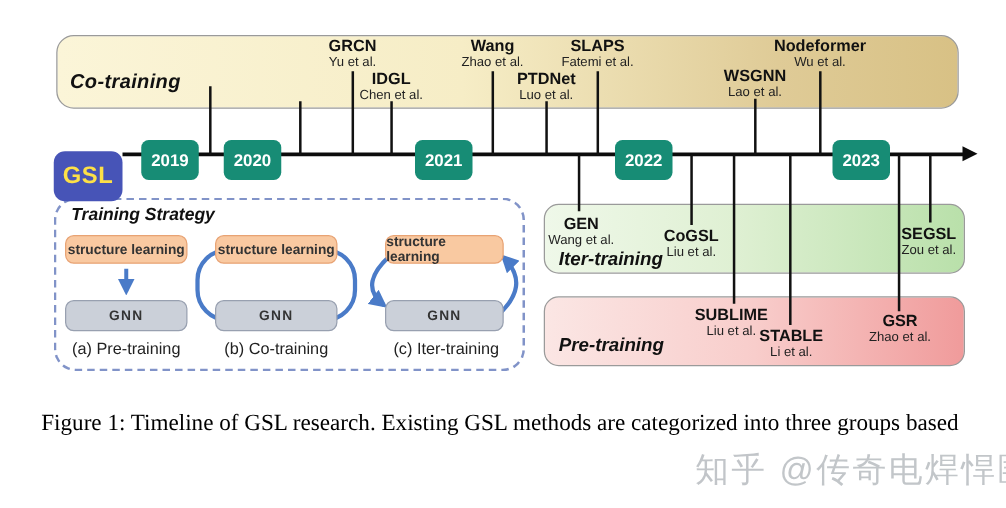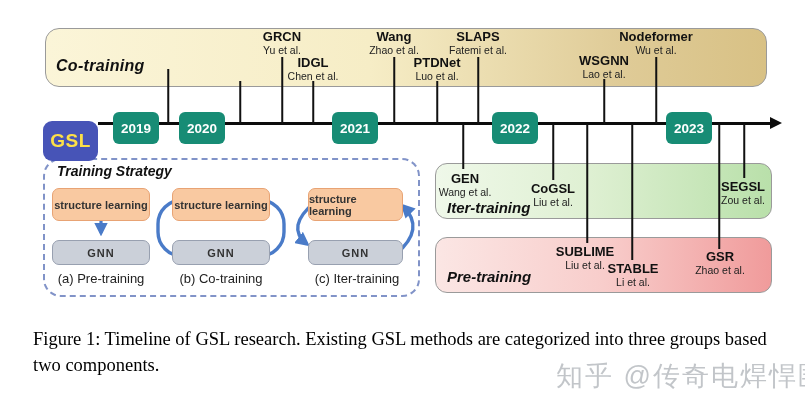--- a/index.html
+++ b/index.html
@@ -32,21 +32,21 @@
            align-items:center;justify-content:center;z-index:6;letter-spacing:.5px;margin-top:16px;}
   .year{position:absolute;top:112px;width:46px;height:32px;background:#178C75;border-radius:6px;
         color:#fff;font-weight:bold;font-size:13.5px;display:flex;align-items:center;
         justify-content:center;z-index:6;}
 
   
   .panel{position:absolute;left:43px;top:158px;width:377px;height:139px;box-sizing:border-box;
          border:2px dashed #8193C8;border-radius:18px;background:#fff;z-index:1;}
   .panel-title{position:absolute;left:57px;top:163px;font-size:14px;font-weight:bold;
          font-style:italic;color:#111;z-index:4;}
-  .sl-box{position:absolute;top:188px;height:33px;background:#F9C9A1;border:1.3px solid #E8A374;
+  .sl-box{position:absolute;top:188px;height:23px;background:#F9C9A1;border:1.3px solid #E8A374;
          border-radius:7px;box-sizing:border-box;display:flex;align-items:center;
          justify-content:center;font-size:11px;font-weight:bold;color:#333;z-index:4;}
   .gnn-box{position:absolute;top:240px;height:25px;background:#CBD0D9;border:1.3px solid #98A0B0;
          border-radius:7px;box-sizing:border-box;display:flex;align-items:center;
          justify-content:center;font-size:11px;font-weight:bold;color:#333;z-index:4;
          letter-spacing:1px;}
   .diag-cap{position:absolute;top:271px;transform:translateX(-50%);font-size:13px;color:#222;
          z-index:4;white-space:nowrap;}
   .panel-svg{position:absolute;left:43px;top:158px;z-index:3;}
 
@@ -184,17 +184,16 @@
     <div class="m-name">STABLE</div>
     <div class="m-auth">Li et al.</div>
   </div>
   <div class="mlabel" style="left:720px;top:250px">
     <div class="m-name">GSR</div>
     <div class="m-auth">Zhao et al.</div>
   </div>
 
   <div class="caption">
     <div>Figure 1: Timeline of GSL research. Existing GSL methods are categorized into three groups based</div>
-    <div>two components.</div>
   </div>
   <div class="watermark">知乎 @传奇电焊悍匪</div>
 
 </div>
 
 </body></html>

